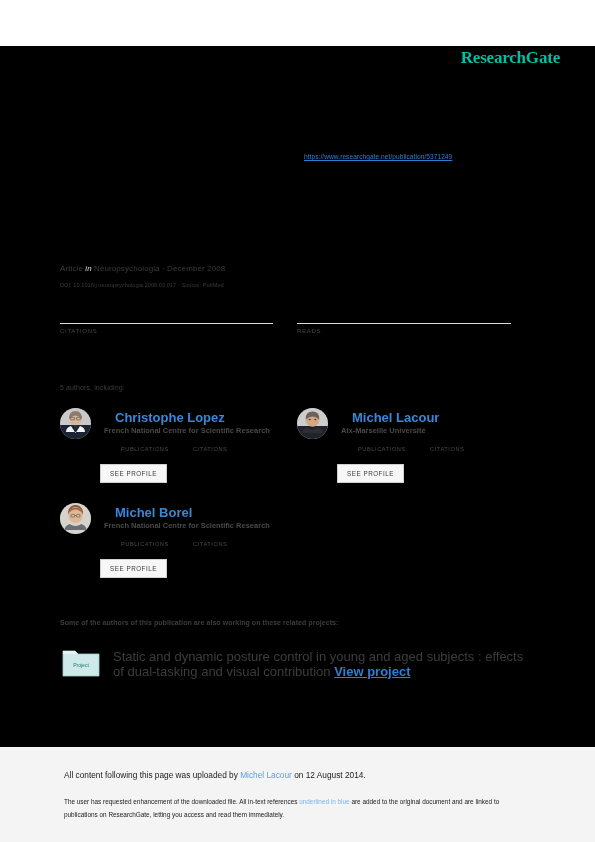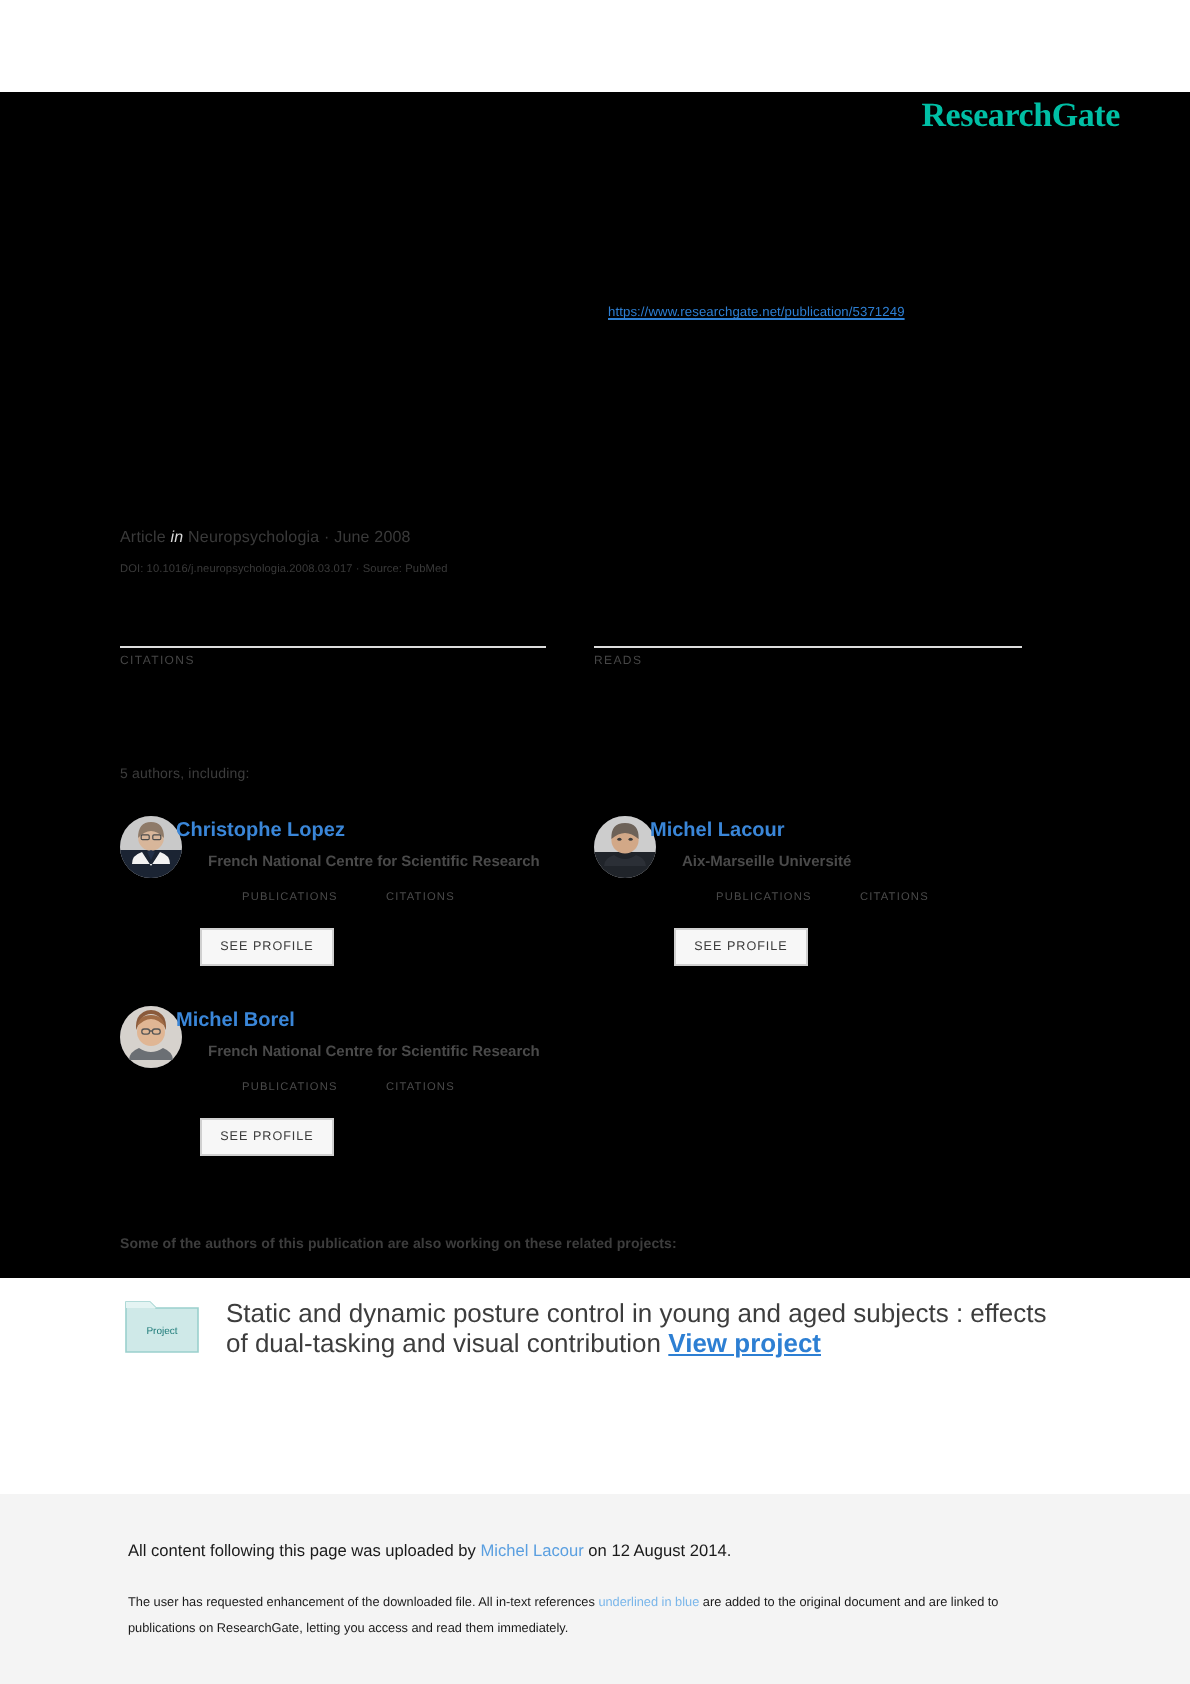--- a/index.html
+++ b/index.html
@@ -20,21 +20,21 @@
     position: absolute;
     left: 0; top: 0;
     width: 595px; height: 46px;
     background: #ffffff;
   }
 
   
   .dark-body {
     position: absolute;
     left: 0; top: 46px;
-    width: 595px; height: 593px;
+    width: 595px; height: 701px;
     background: #000000;
   }
 
   .rg-logo {
     position: absolute;
     right: 35px; top: 2px;
     font-family: "Liberation Serif", serif;
     font-size: 17px;
     font-weight: bold;
     color: #00bfa5;
@@ -138,22 +138,22 @@
     left: 0; top: 2px;
     width: 31px; height: 31px;
     border-radius: 50%;
     overflow: hidden;
     background: #2b2f36;
   }
   .avatar svg { display: block; }
 
   .author-name {
     position: absolute;
-    left: 28px; top: 4px;
-    font-size: 10px;
+    left: 55px; top: 4px;
+    font-size: 13px;
     font-weight: bold;
     color: #3a86d8;
     white-space: nowrap;
     text-align: center;
   }
   .author-affil {
     position: absolute;
     left: 44px; top: 20px;
     font-size: 7.5px;
     color: #4a4a4a;
@@ -260,21 +260,21 @@
 
   <a class="pub-url" href="#">https://www.researchgate.net/publication/5371249</a>
 
   <div class="article-title">Vestibular loss causes a spatial distortion of visual perception</div>
 
   <div class="meta-line">
     <span>Article</span>
     <span class="meta-in">in</span>
     <span>Neuropsychologia</span>
     <span>·</span>
-    <span>June 2008</span>
+    <span>December 2008</span>
   </div>
 
   <div class="doi-line">DOI: 10.1016/j.neuropsychologia.2008.03.017 · Source: PubMed</div>
 
   <div class="stat-block stat-citations">
     <div class="stat-number">61</div>
     <div class="stat-rule"></div>
     <div class="stat-label">CITATIONS</div>
   </div>
 

